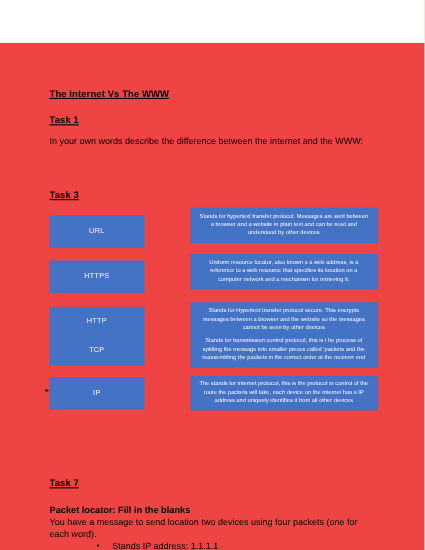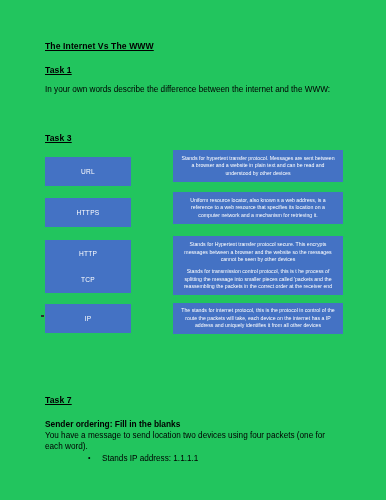--- a/index.html
+++ b/index.html
@@ -13,21 +13,22 @@
     height: 500px;
     position: relative;
     overflow: hidden;
     font-family: "Liberation Sans", sans-serif;
     color: #000000;
   }
 
   .page {
     position: absolute;
     inset: 0;
-    background: #22c55e;
+    background: #ef4444;
+    margin-top: 39px;
   }
 
   
   .doc-title {
     position: absolute;
     left: 45px;
     top: 41px;
     font-size: 8.6px;
     font-weight: bold;
     text-decoration: underline;
@@ -187,19 +188,19 @@
 
   <div class="blue-box desc-box" id="desc-tcp">
     <span>Stands for transmission control protocol, this is t he process of splitting the message into smaller pieces called 'packets and the reassembling the packets in the correct order at the receiver end</span>
   </div>
 
   <div class="blue-box desc-box" id="desc-ip">
     <span>The stands for internet protocol, this is the protocol in control of the route the packets will take, each device on the internet has a IP address and uniquely identifies it from all other devices</span>
   </div>
 
   <div class="task-heading" id="task2-heading">Task 7</div>
-  <div id="task2-subheading">Sender ordering: Fill in the blanks</div>
+  <div id="task2-subheading">Packet locator: Fill in the blanks</div>
   <div id="task2-para">You have a message to send location two devices using four packets (one for each word).</div>
   <div class="bullet-line">
     <span class="bullet-dot">•</span><span>Stands IP address: 1.1.1.1</span>
   </div>
 
 </div>
 
 </body></html>

